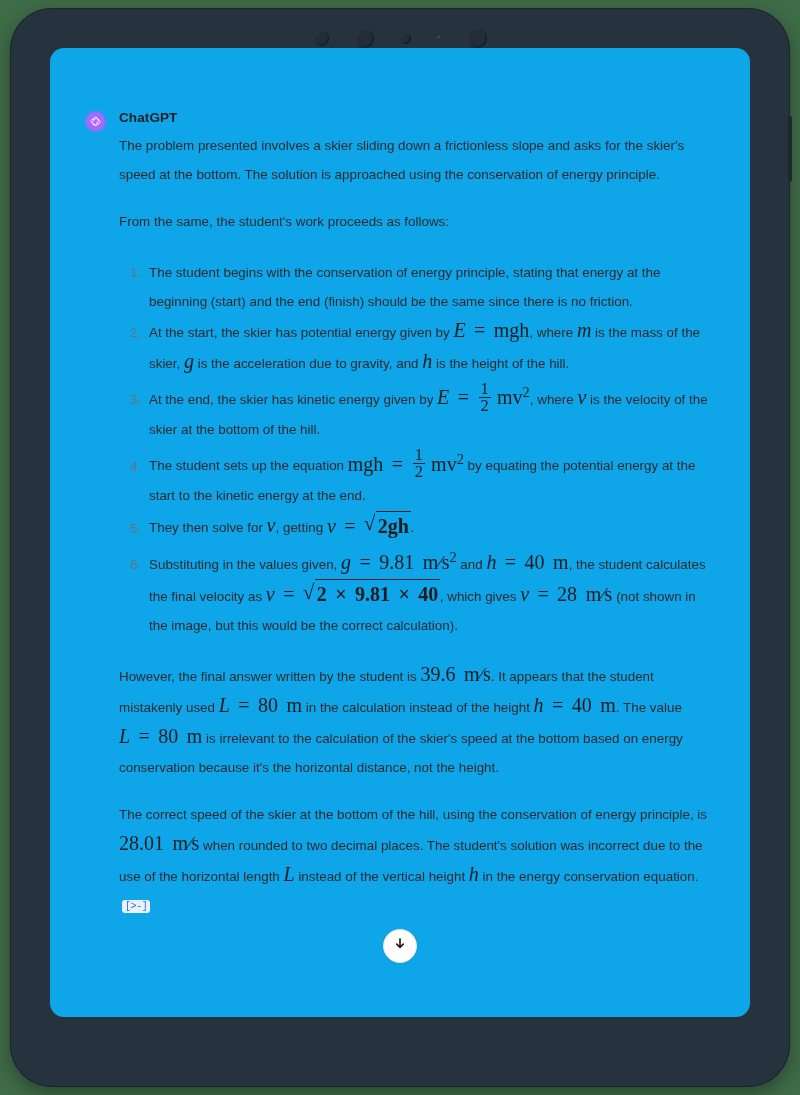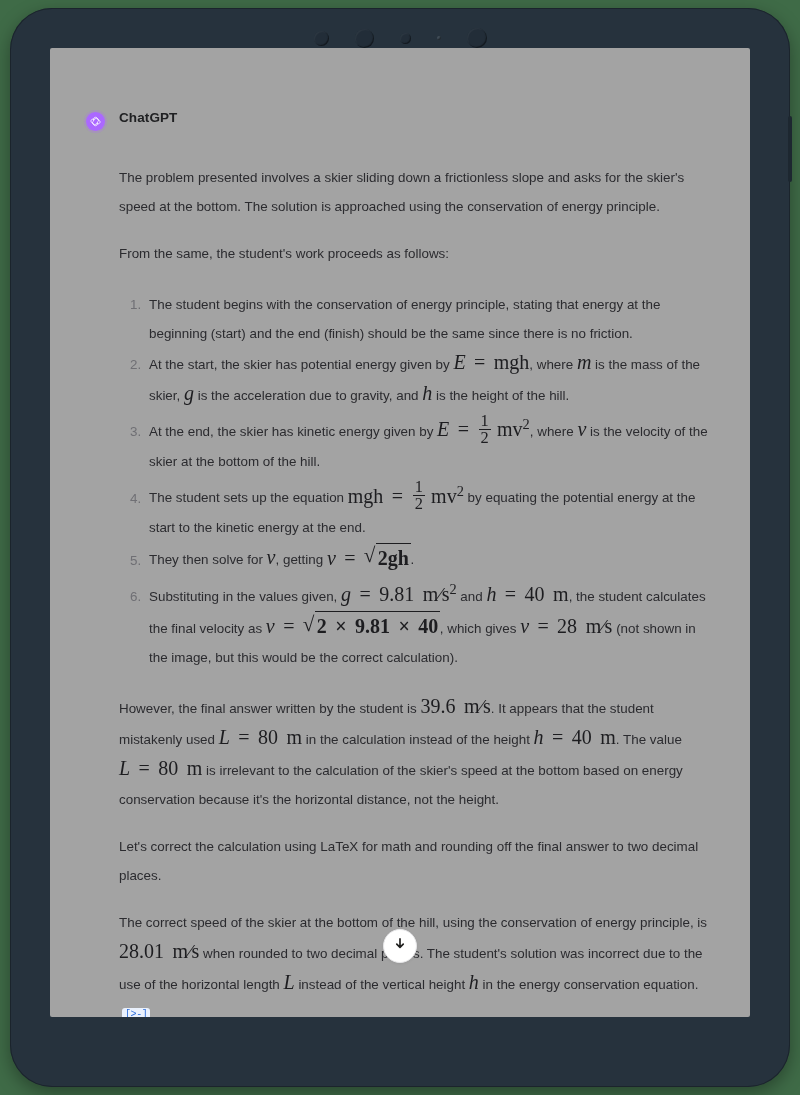--- a/index.html
+++ b/index.html
@@ -31,42 +31,42 @@
   .s-a{width:15px;height:15px;}
   .s-b{width:19px;height:19px;}
   .s-c{width:11px;height:11px;}
   .s-d{width:4px;height:4px;background:#3b4853;}
   .s-e{width:20px;height:20px;}
 
   
   #screen{
     position:absolute;left:40px;top:40px;
     width:700px;height:969px;
-    background:#a3a3a3;border-radius:2px;
+    background:#0ea5e9;border-radius:14px;
     overflow:hidden;
   }
   #conversation{
     position:absolute;inset:0;
     padding:62px 36px 0 36px;
     box-sizing:border-box;
   }
   
   .msg-head{display:flex;align-items:flex-start;gap:14px;}
   .avatar{
     width:19px;height:19px;border-radius:50%;
     background:#ab68ff;flex:0 0 auto;margin-top:2px;
     display:flex;align-items:center;justify-content:center;
     box-shadow:0 0 0 2px rgba(171,104,255,.22);
   }
   .avatar svg{width:13px;height:13px;display:block;}
   .author{
     font-size:13.5px;font-weight:bold;color:#202123;line-height:1.2;
     letter-spacing:.1px;
   }
-  .body{margin-left:33px;margin-top:32px;}
+  .body{margin-left:33px;}
 
   
   p.prose,li.prose,li{
     color:#2b2b2f;
     font-size:13.4px;
     line-height:29px;
     margin:0;
   }
   p.prose{margin-bottom:18px;}
   p.tight{margin-bottom:22px;}
@@ -172,21 +172,20 @@
           <li class="prose">At the end, the skier has kinetic energy given by <span class="math"><i class="mi">E</i> <span class="mo">=</span> <span class="frac"><span class="num">1</span><span class="den">2</span></span> mv<sup class="mexp">2</sup></span>, where <span class="math"><i class="mi">v</i></span> is the velocity of the skier at the bottom of the hill.</li>
           <li class="prose">The student sets up the equation <span class="math">mgh <span class="mo">=</span> <span class="frac"><span class="num">1</span><span class="den">2</span></span> mv<sup class="mexp">2</sup></span> by equating the potential energy at the start to the kinetic energy at the end.</li>
           <li class="prose">They then solve for <span class="math"><i class="mi">v</i></span>, getting <span class="math"><i class="mi">v</i> <span class="mo">=</span> <span class="sqrt"><span class="rad">2gh</span></span></span>.</li>
           <li class="prose">Substituting in the values given, <span class="math"><i class="mi">g</i> <span class="mo">=</span> 9.81 <span class="mtext">m<span class="sl">∕</span>s<sup class="mexp">2</sup></span></span> and <span class="math"><i class="mi">h</i> <span class="mo">=</span> 40&nbsp;<span class="mtext">m</span></span>, the student calculates the final velocity as <span class="math"><i class="mi">v</i> <span class="mo">=</span> <span class="sqrt"><span class="rad">2 <span class="mo">×</span> 9.81 <span class="mo">×</span> 40</span></span></span>, which gives <span class="math"><i class="mi">v</i> <span class="mo">=</span> 28 <span class="mtext">m<span class="sl">∕</span>s</span></span> (not shown in the image, but this would be the correct calculation).</li>
         </ol>
 
         <p class="prose">
           <span>However, the final answer written by the student is </span><span class="math">39.6 <span class="mtext">m<span class="sl">∕</span>s</span></span><span>. It appears that the student mistakenly used </span><span class="math"><i class="mi">L</i> <span class="mo">=</span> 80&nbsp;<span class="mtext">m</span></span><span> in the calculation instead of the height </span><span class="math"><i class="mi">h</i> <span class="mo">=</span> 40&nbsp;<span class="mtext">m</span></span><span>. The value </span><span class="math"><i class="mi">L</i> <span class="mo">=</span> 80&nbsp;<span class="mtext">m</span></span><span> is irrelevant to the calculation of the skier's speed at the bottom based on energy conservation because it's the horizontal distance, not the height.</span>
         </p>
 
-        <p class="prose">Let's correct the calculation using LaTeX for math and rounding off the final answer to two decimal places.</p>
 
         <p class="prose">
           <span>The correct speed of the skier at the bottom of the hill, using the conservation of energy principle, is </span><span class="math">28.01 <span class="mtext">m<span class="sl">∕</span>s</span></span><span> when rounded to two decimal places. The student's solution was incorrect due to the use of the horizontal length </span><span class="math"><i class="mi">L</i></span><span> instead of the vertical height </span><span class="math"><i class="mi">h</i></span><span> in the energy conservation equation.</span><span class="cite">[&gt;-]</span>
         </p>
 
       </div>
     </div>
 
     <div id="scroll-btn">
       <span>

